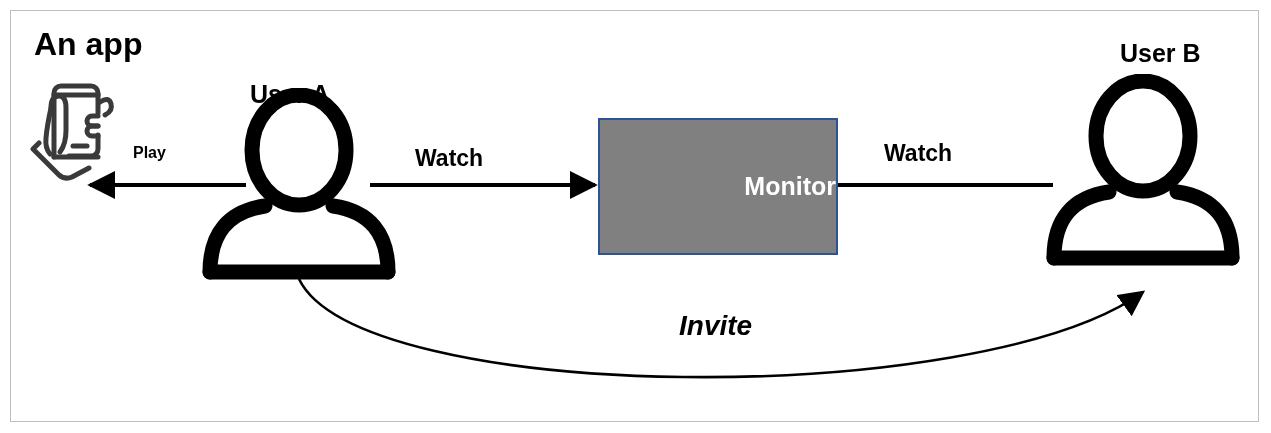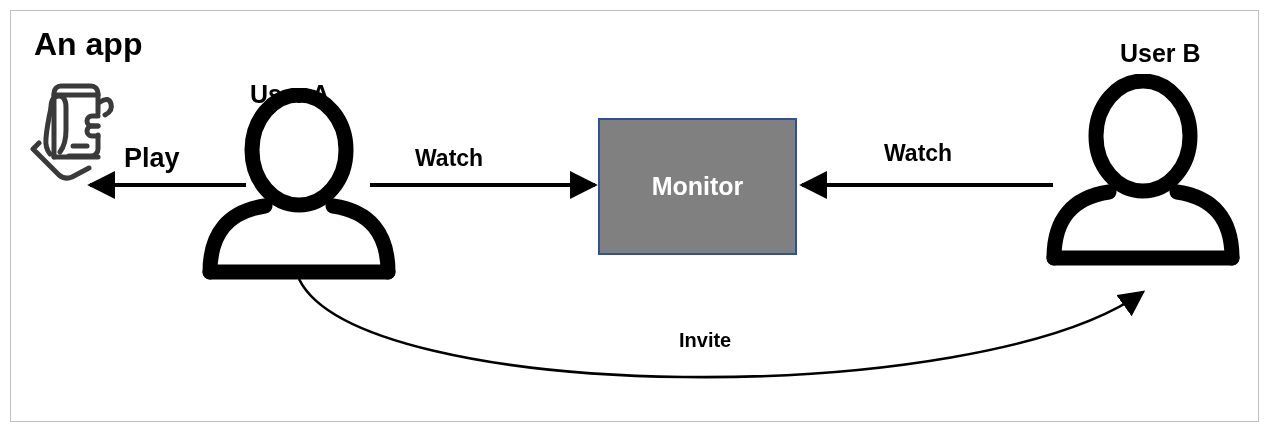--- a/index.html
+++ b/index.html
@@ -52,51 +52,52 @@
     top: 55px;
     font-size: 25px;
     margin-top: 27px;
   }
   #label-user-b {
     left: 1120px;
     top: 41px;
     font-size: 25px;
   }
   #label-play {
-    left: 124px;
+    left: 133px;
     top: 145px;
-    font-size: 27px;
+    font-size: 16px;
   }
   #label-watch-a {
     left: 415px;
     top: 147px;
     font-size: 23px;
   }
   #label-watch-b {
     left: 884px;
     top: 142px;
     font-size: 23px;
   }
   #label-invite {
     left: 679px;
-    top: 330px;
-    font-size: 20px;
+    top: 312px;
+    font-size: 28px;
+    font-style: italic;
   }
   #monitor-box {
     position: absolute;
     left: 598px;
     top: 118px;
-    width: 199px;
+    width: 240px;
     height: 137px;
     background: #808080;
     border: 2px solid #2e5395;
     box-sizing: border-box;
     display: flex;
     flex-direction: column;
-    align-items: center;
+    align-items: flex-end;
     justify-content: center;
   }
   #monitor-box .mline {
     color: #ffffff;
     font-weight: bold;
     font-size: 25px;
     line-height: 1.35;
     text-align: center;
   }
   .app-icon {

